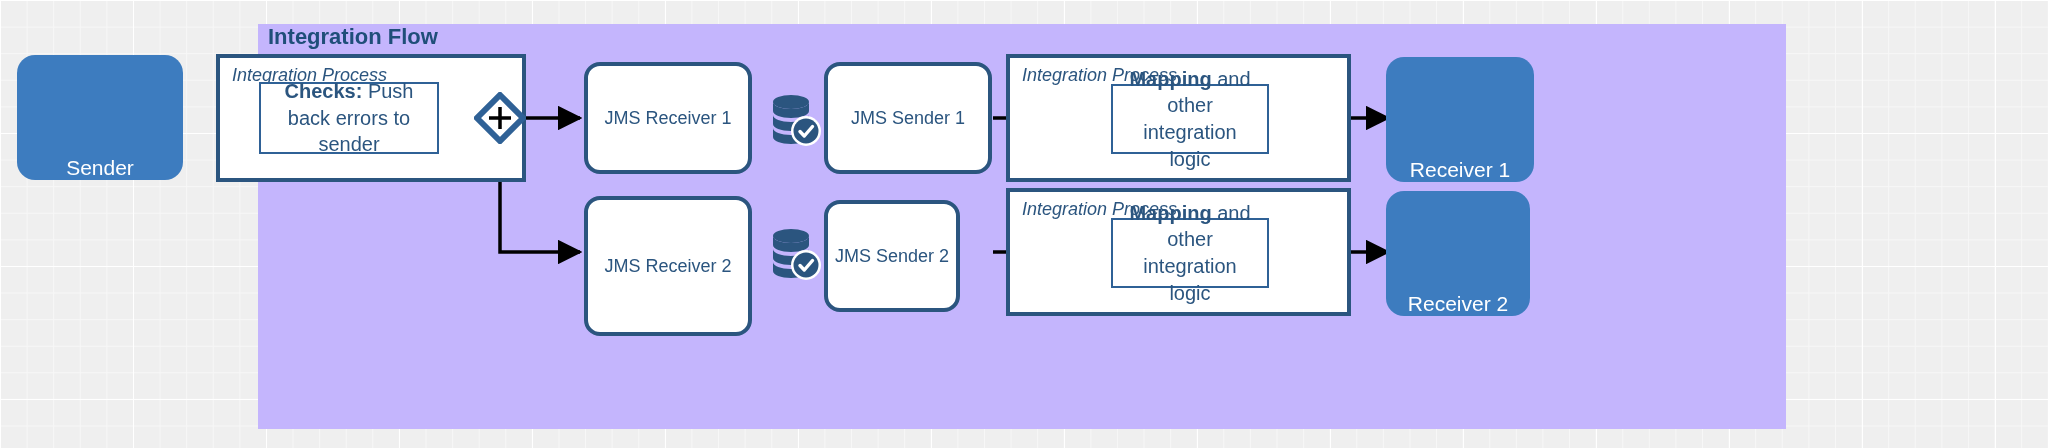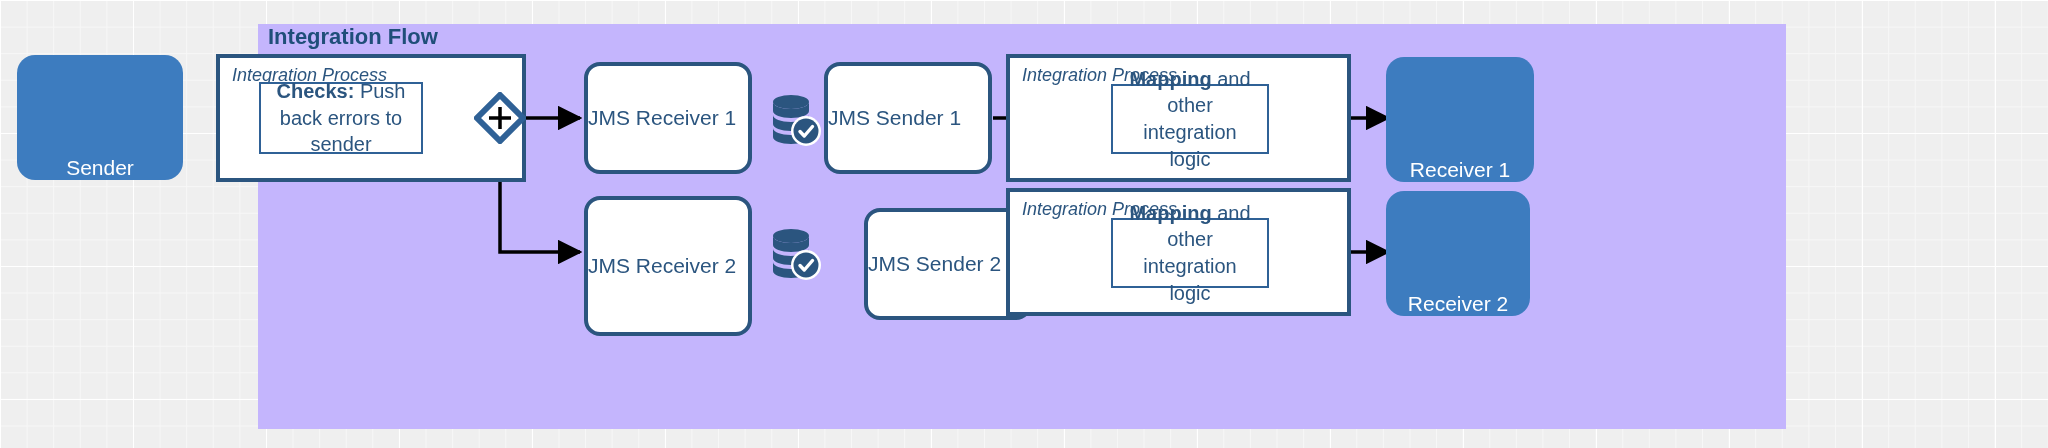--- a/index.html
+++ b/index.html
@@ -70,22 +70,22 @@
     padding: 0 10px;
   }
   .task b { font-weight: bold; }
 
   
   .jmsbox {
     border: 4px solid #2b557f;
     border-radius: 16px;
     background: #ffffff;
     color: #2b557f;
-    font-size: 21px;
-    display: flex; align-items: center; justify-content: flex-start;
+    font-size: 18px;
+    display: flex; align-items: center; justify-content: center;
     text-align: center;
   }
 
   
   .gateway { width: 52px; height: 52px; }
   .gateway svg { display: block; }
 
   
   .dbicon { width: 56px; height: 56px; }
   .dbicon svg { display: block; }
@@ -140,21 +140,21 @@
         <path d="M 1010 94 L 1130 94"></path>
 
         <path d="M 1010 228 L 1130 228"></path>
       </g>
     </svg>
 
     <div class="node pool" style="left:-42px; top:30px; width:310px; height:128px;">
       <span class="pool-label">Integration Process</span>
     </div>
 
-    <div class="node task" style="left:1px; top:58px; width:164px; height:72px;">
+    <div class="node task" style="left:1px; top:58px; width:180px; height:72px;">
       <span><b>Checks:</b><span> Push back errors to sender</span></span>
     </div>
 
     <div class="node gateway" style="left:216px; top:68px;">
       <svg width="52" height="52" viewBox="0 0 52 52" xmlns="http://www.w3.org/2000/svg">
         <polygon points="26,3 49,26 26,49 3,26" fill="#ffffff" stroke="#2f6196" stroke-width="6"></polygon>
         <path d="M 26 15 L 26 37 M 15 26 L 37 26" stroke="#000000" stroke-width="3.5"></path>
       </svg>
     </div>
 
@@ -188,21 +188,21 @@
         </g>
         <circle cx="40" cy="41" r="15" fill="#ffffff"></circle>
         <circle cx="40" cy="41" r="12.5" fill="#2b557f"></circle>
         <path d="M 34 41.5 L 38.3 46 L 46.5 36.5" fill="none" stroke="#ffffff" stroke-width="3.4" stroke-linecap="round" stroke-linejoin="round"></path>
       </svg>
     </div>
 
     <div class="node jmsbox" style="left:566px; top:38px; width:168px; height:112px;">
       <span>JMS Sender 1</span>
     </div>
-    <div class="node jmsbox" style="left:566px; top:184px; width:168px; height:112px;margin-left:40px;">
+    <div class="node jmsbox" style="left:566px; top:176px; width:136px; height:112px;">
       <span>JMS Sender 2</span>
     </div>
 
     <div class="node pool" style="left:748px; top:30px; width:345px; height:128px;">
       <span class="pool-label">Integration Process</span>
     </div>
     <div class="node task" style="left:853px; top:60px; width:158px; height:70px;">
       <span><b>Mapping</b><span> and other integration logic</span></span>
     </div>
 

